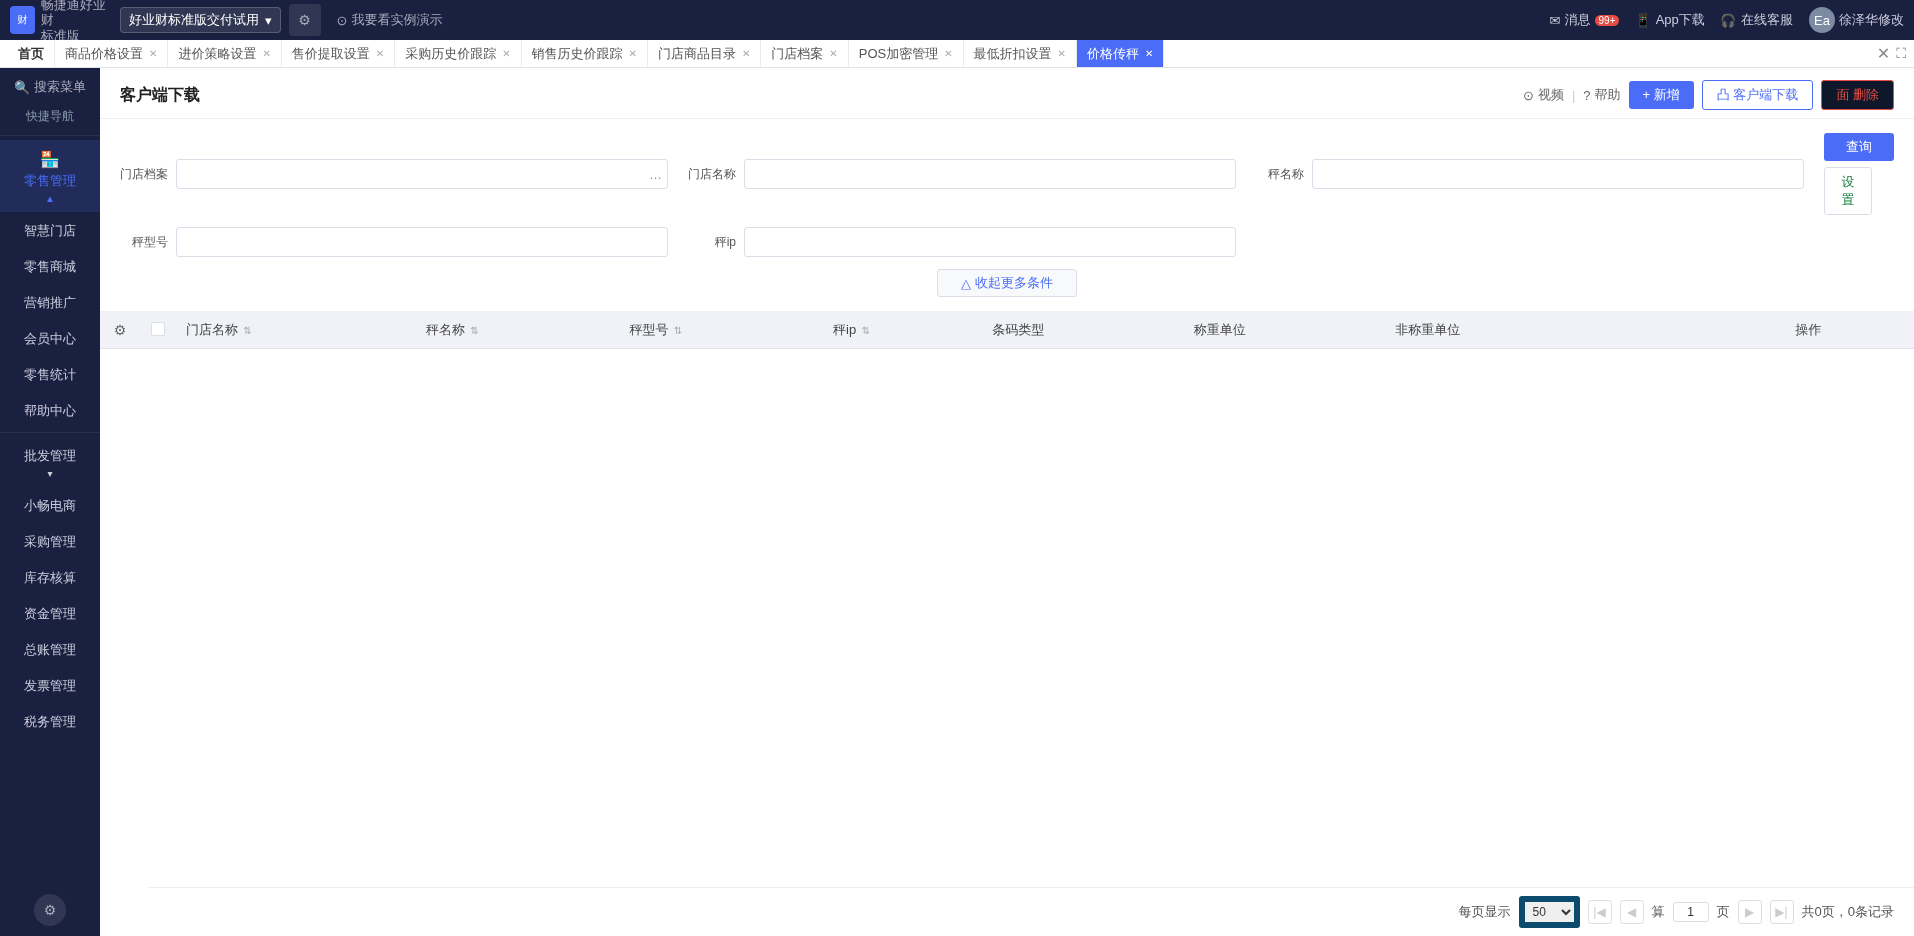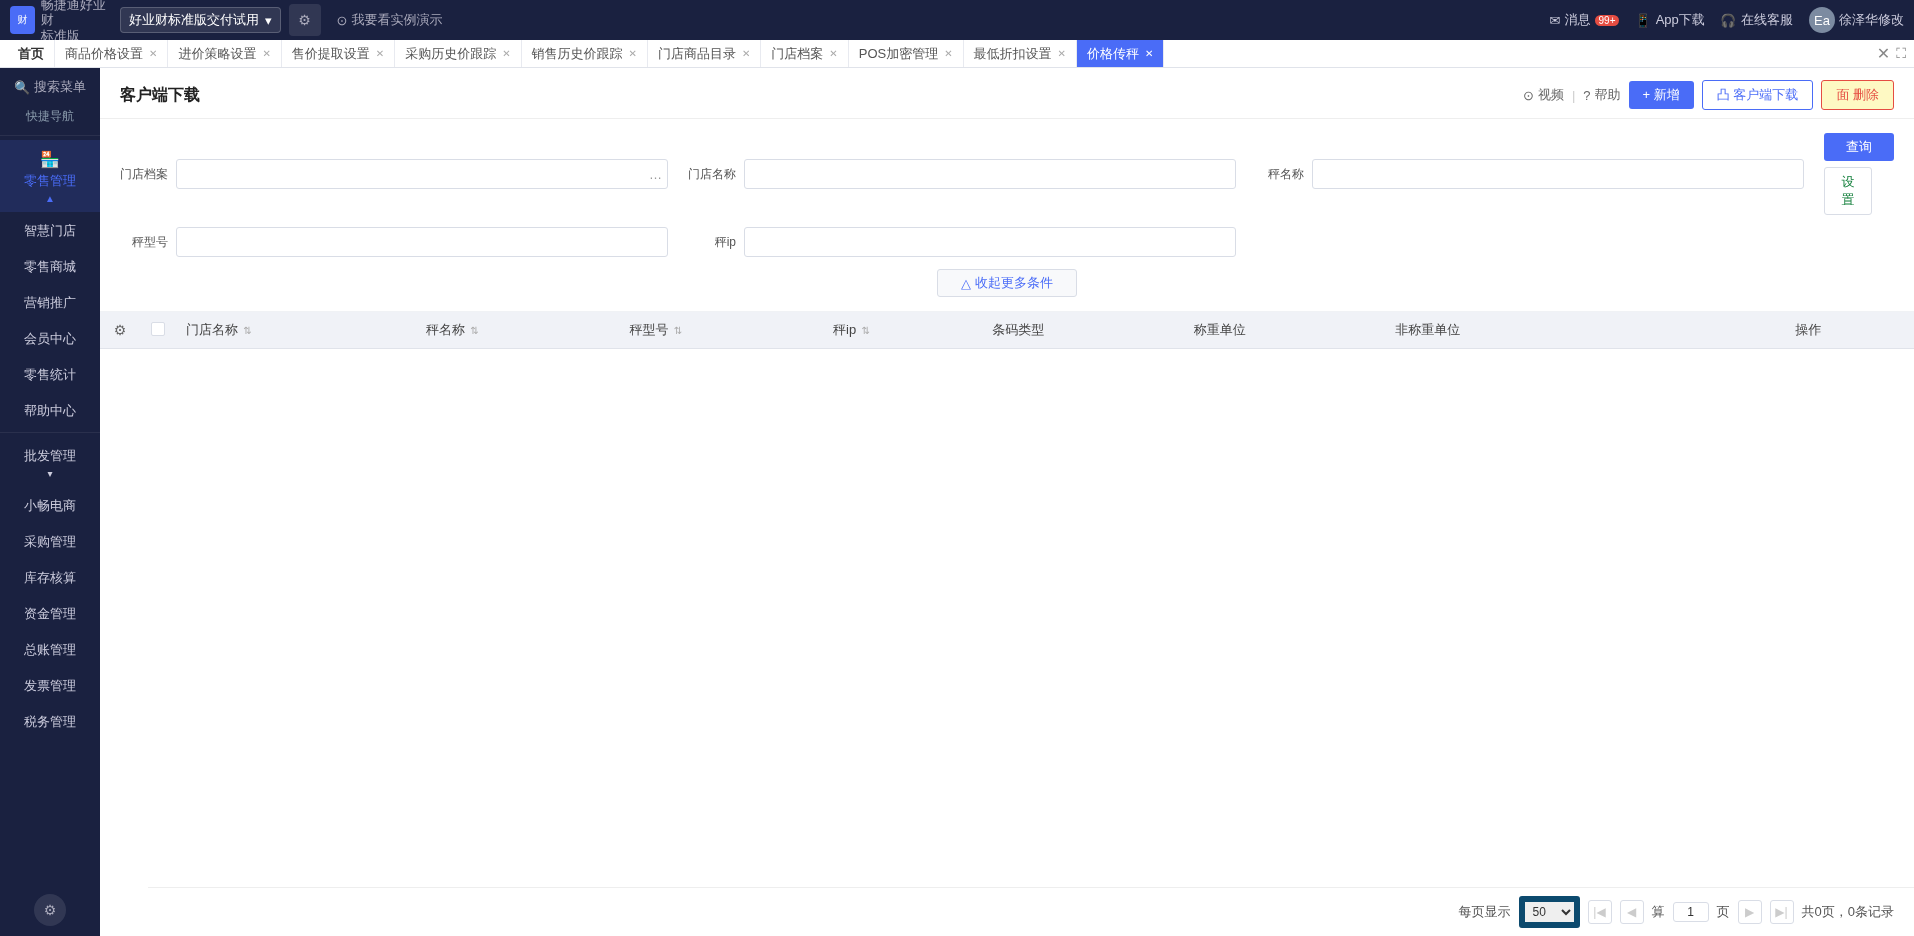--- a/index.html
+++ b/index.html
@@ -260,21 +260,21 @@
       border-radius: 3px;
       border: none;
       cursor: pointer;
       font-size: 12px;
       display: flex;
       align-items: center;
       gap: 4px;
     }
     .btn-primary { background: #4a6cf7; color: #ffffff; }
     .btn-outline { background: #fff; border: 1px solid #4a6cf7; color: #4a6cf7; }
-    .btn-danger { background: #fef9c3; border: 1px solid #e54d42; color: #e54d42; }
+    .btn-danger { background: #0f172a; border: 1px solid #e54d42; color: #e54d42; }
 
     
     .filter-area {
       padding: 14px 20px;
       background: #fff;
       border-bottom: 1px solid #f0f2f5;
       flex-shrink: 0;
     }
     .filter-row {
       display: flex;

